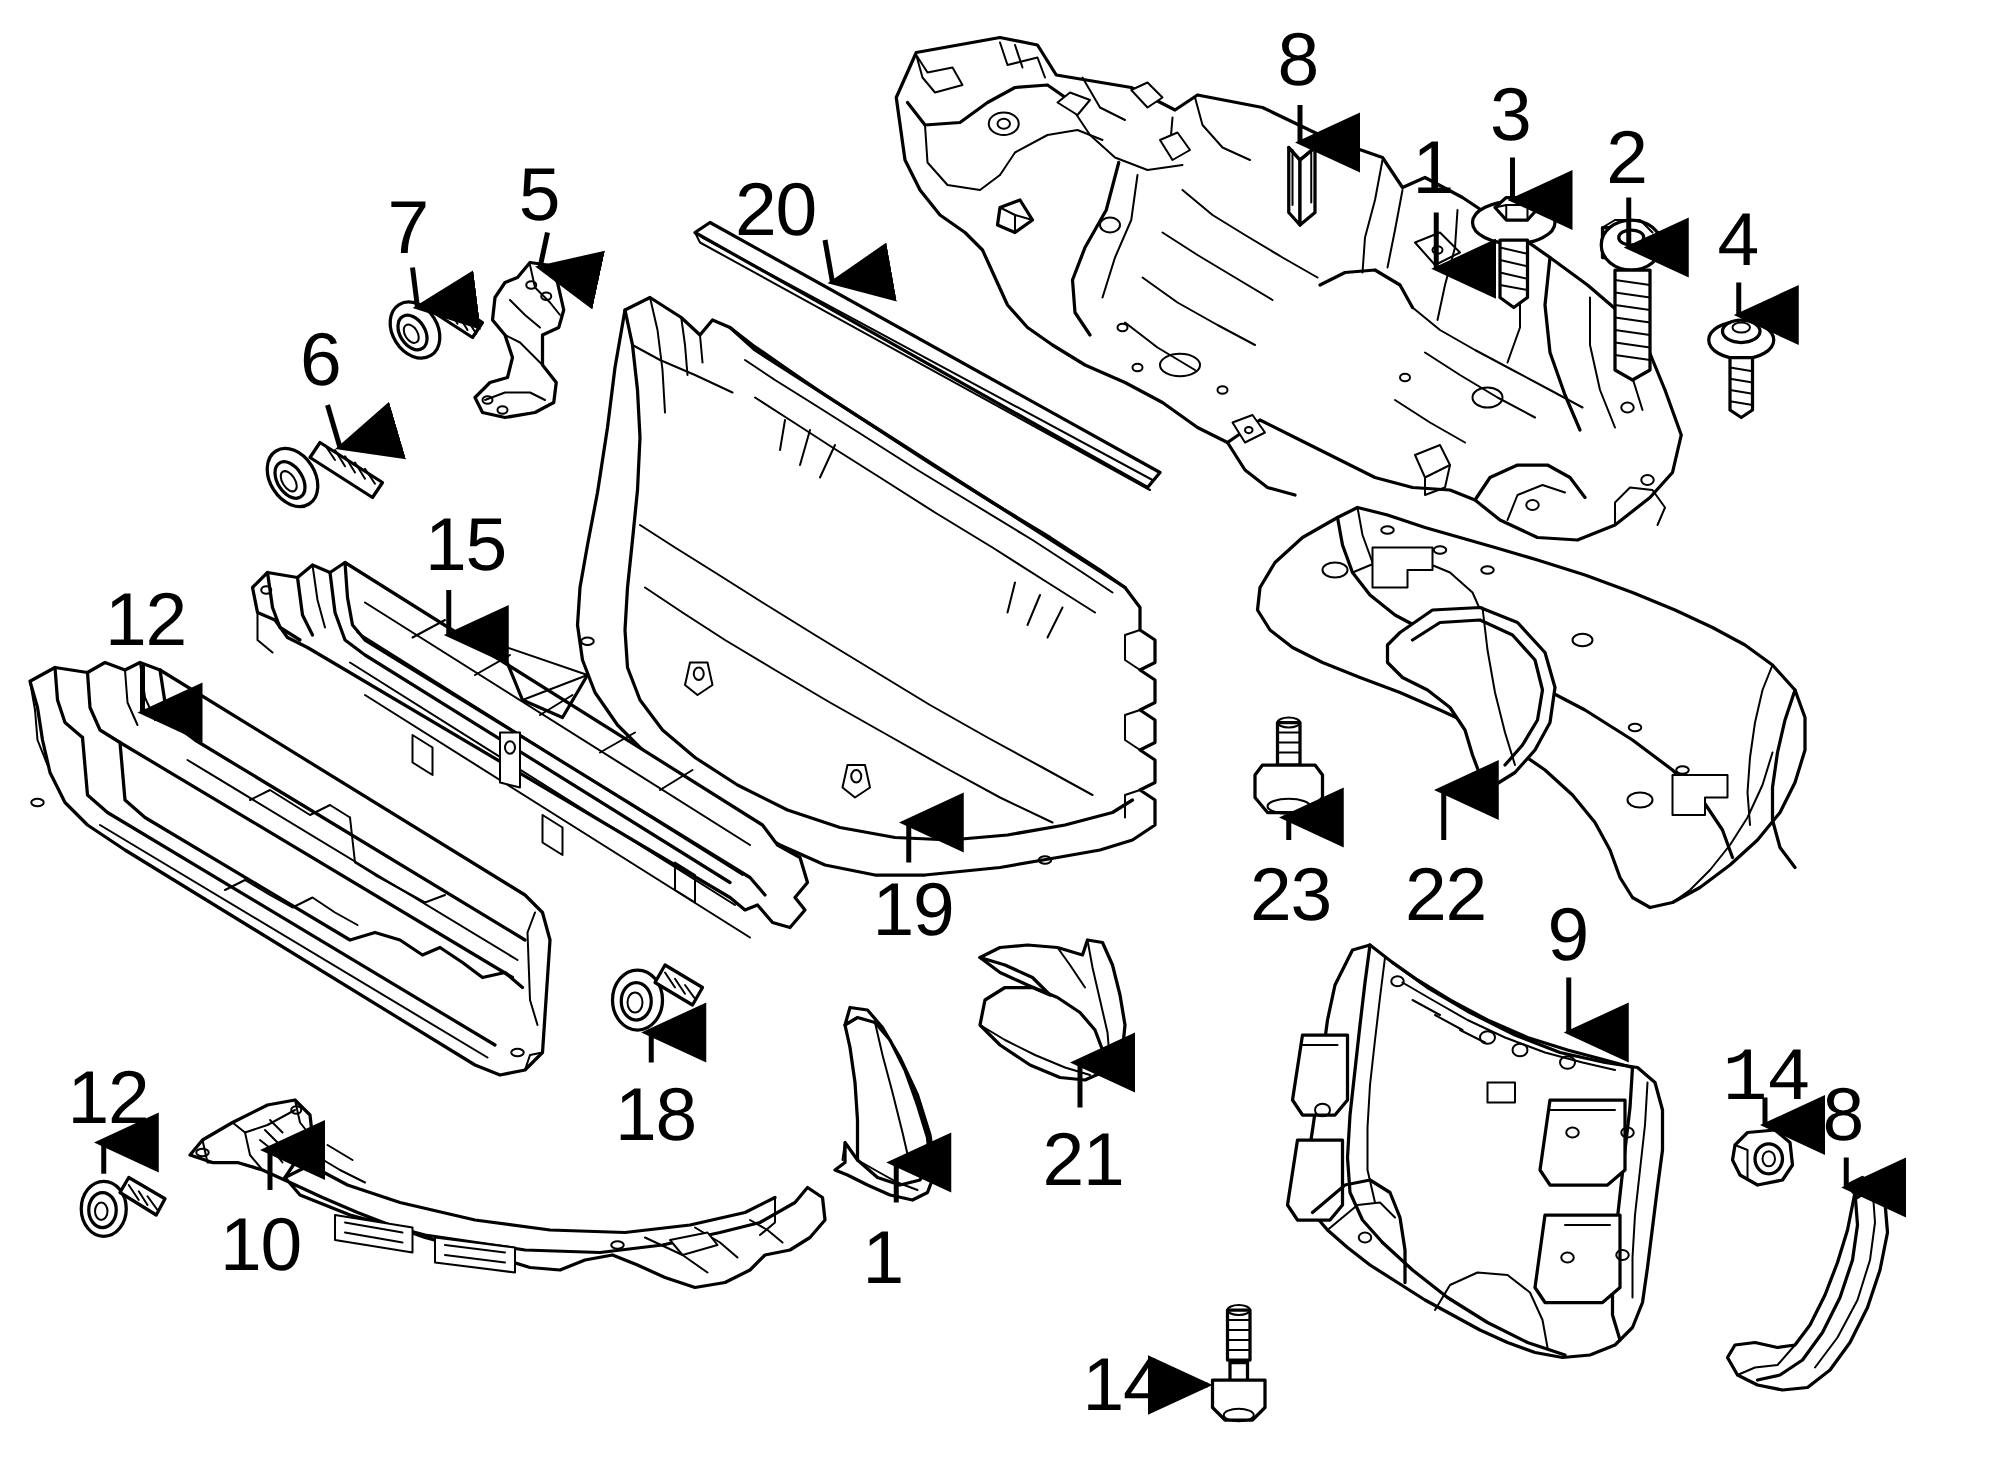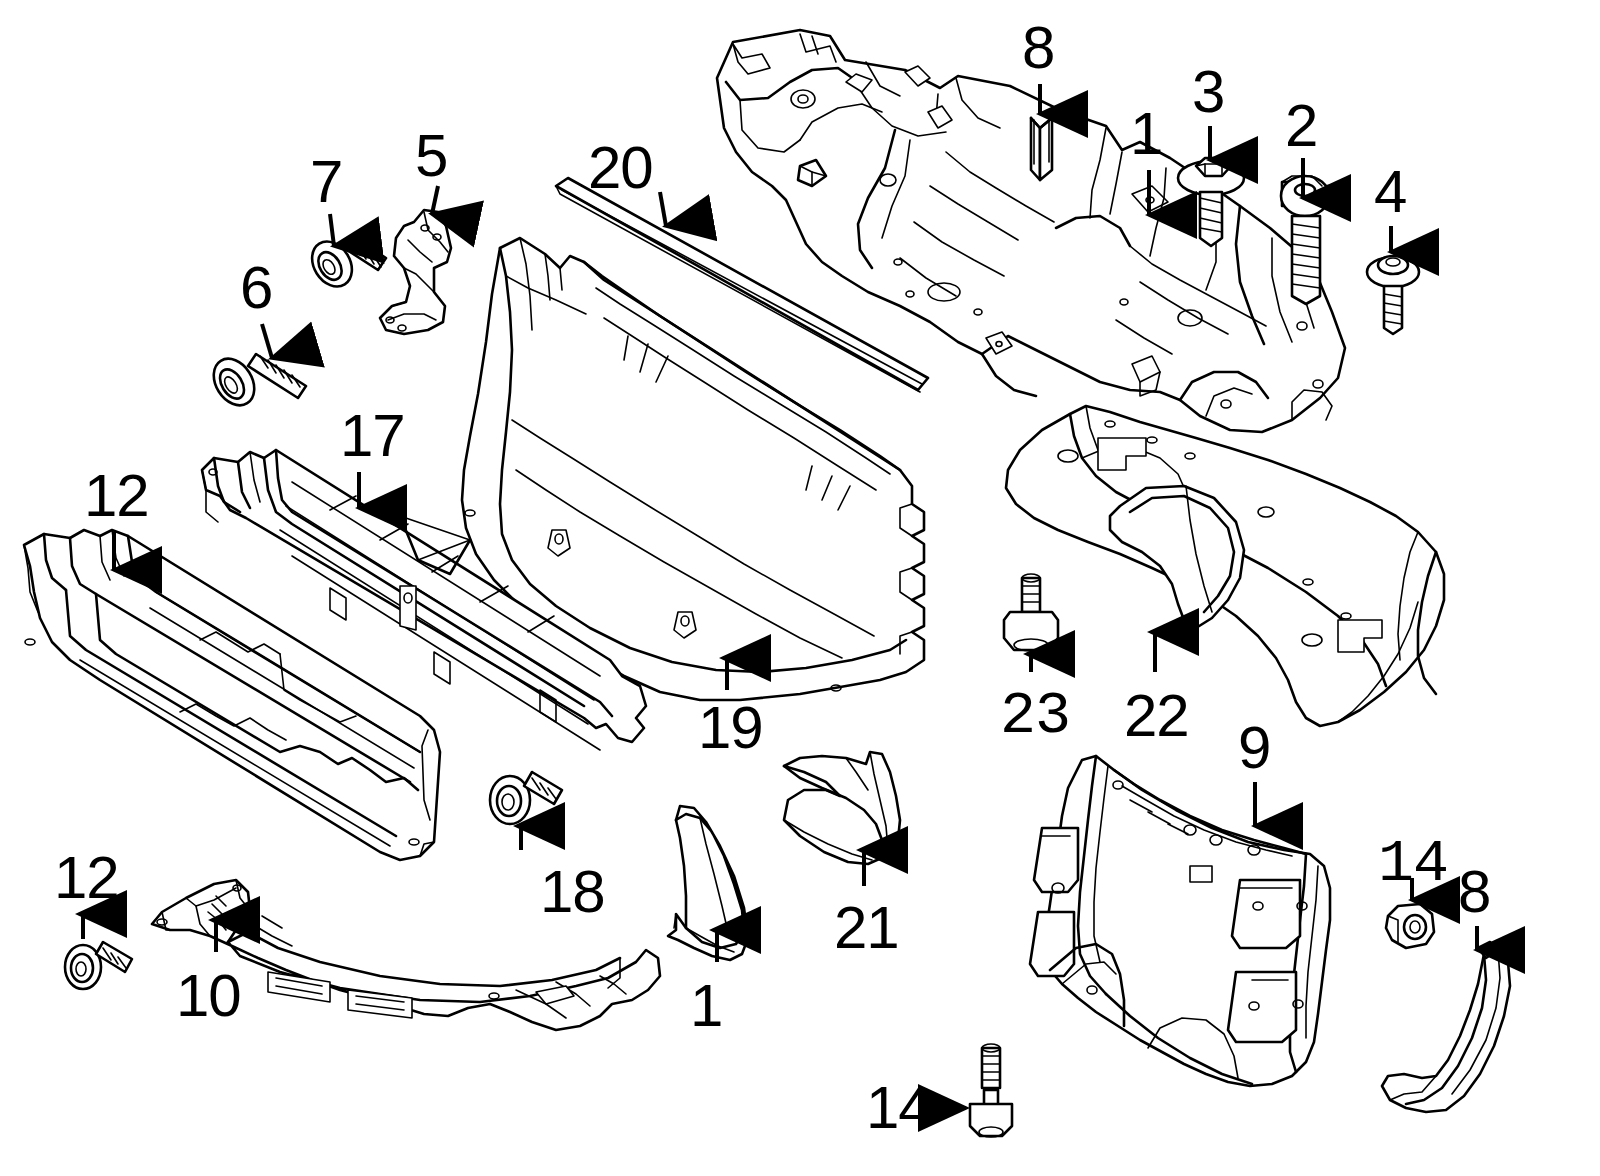--- a/index.html
+++ b/index.html
@@ -514,21 +514,21 @@
 <div class="callout-num" style="left:310px;top:152px;">7</div>
 <div class="callout-num" style="left:1022px;top:18px;">8</div>
 <div class="callout-num" style="left:1238px;top:718px;">9</div>
 <div class="callout-num" style="left:866px;top:1078px;">14</div>
 <div class="callout-num" style="left:176px;top:966px;">10</div>
 <div class="callout-num" style="left:54px;top:848px;">12</div>
 <div class="callout-num" style="left:1458px;top:862px;">8</div>
 <div class="callout-num" style="left:1378px;top:834px;font-family:Liberation Mono, monospace;">14</div>
 <div class="callout-num" style="left:84px;top:466px;">12</div>
 <div class="callout-num" style="left:690px;top:976px;">1</div>
-<div class="callout-num" style="left:340px;top:406px;">17</div>
-<div class="callout-num" style="left:492px;top:862px;margin-left:48px;">18</div>
+<div class="callout-num" style="left:340px;top:406px;">15</div>
+<div class="callout-num" style="left:492px;top:862px;">18</div>
 <div class="callout-num" style="left:698px;top:698px;">19</div>
 <div class="callout-num" style="left:588px;top:126px;margin-top:12px;">20</div>
 <div class="callout-num" style="left:834px;top:898px;">21</div>
 <div class="callout-num" style="left:1124px;top:686px;">22</div>
-<div class="callout-num" style="left:1000px;top:686px;font-family:Liberation Mono, monospace;">23</div>
+<div class="callout-num" style="left:1000px;top:686px;">23</div>
 
 </div>
 
 </body></html>

